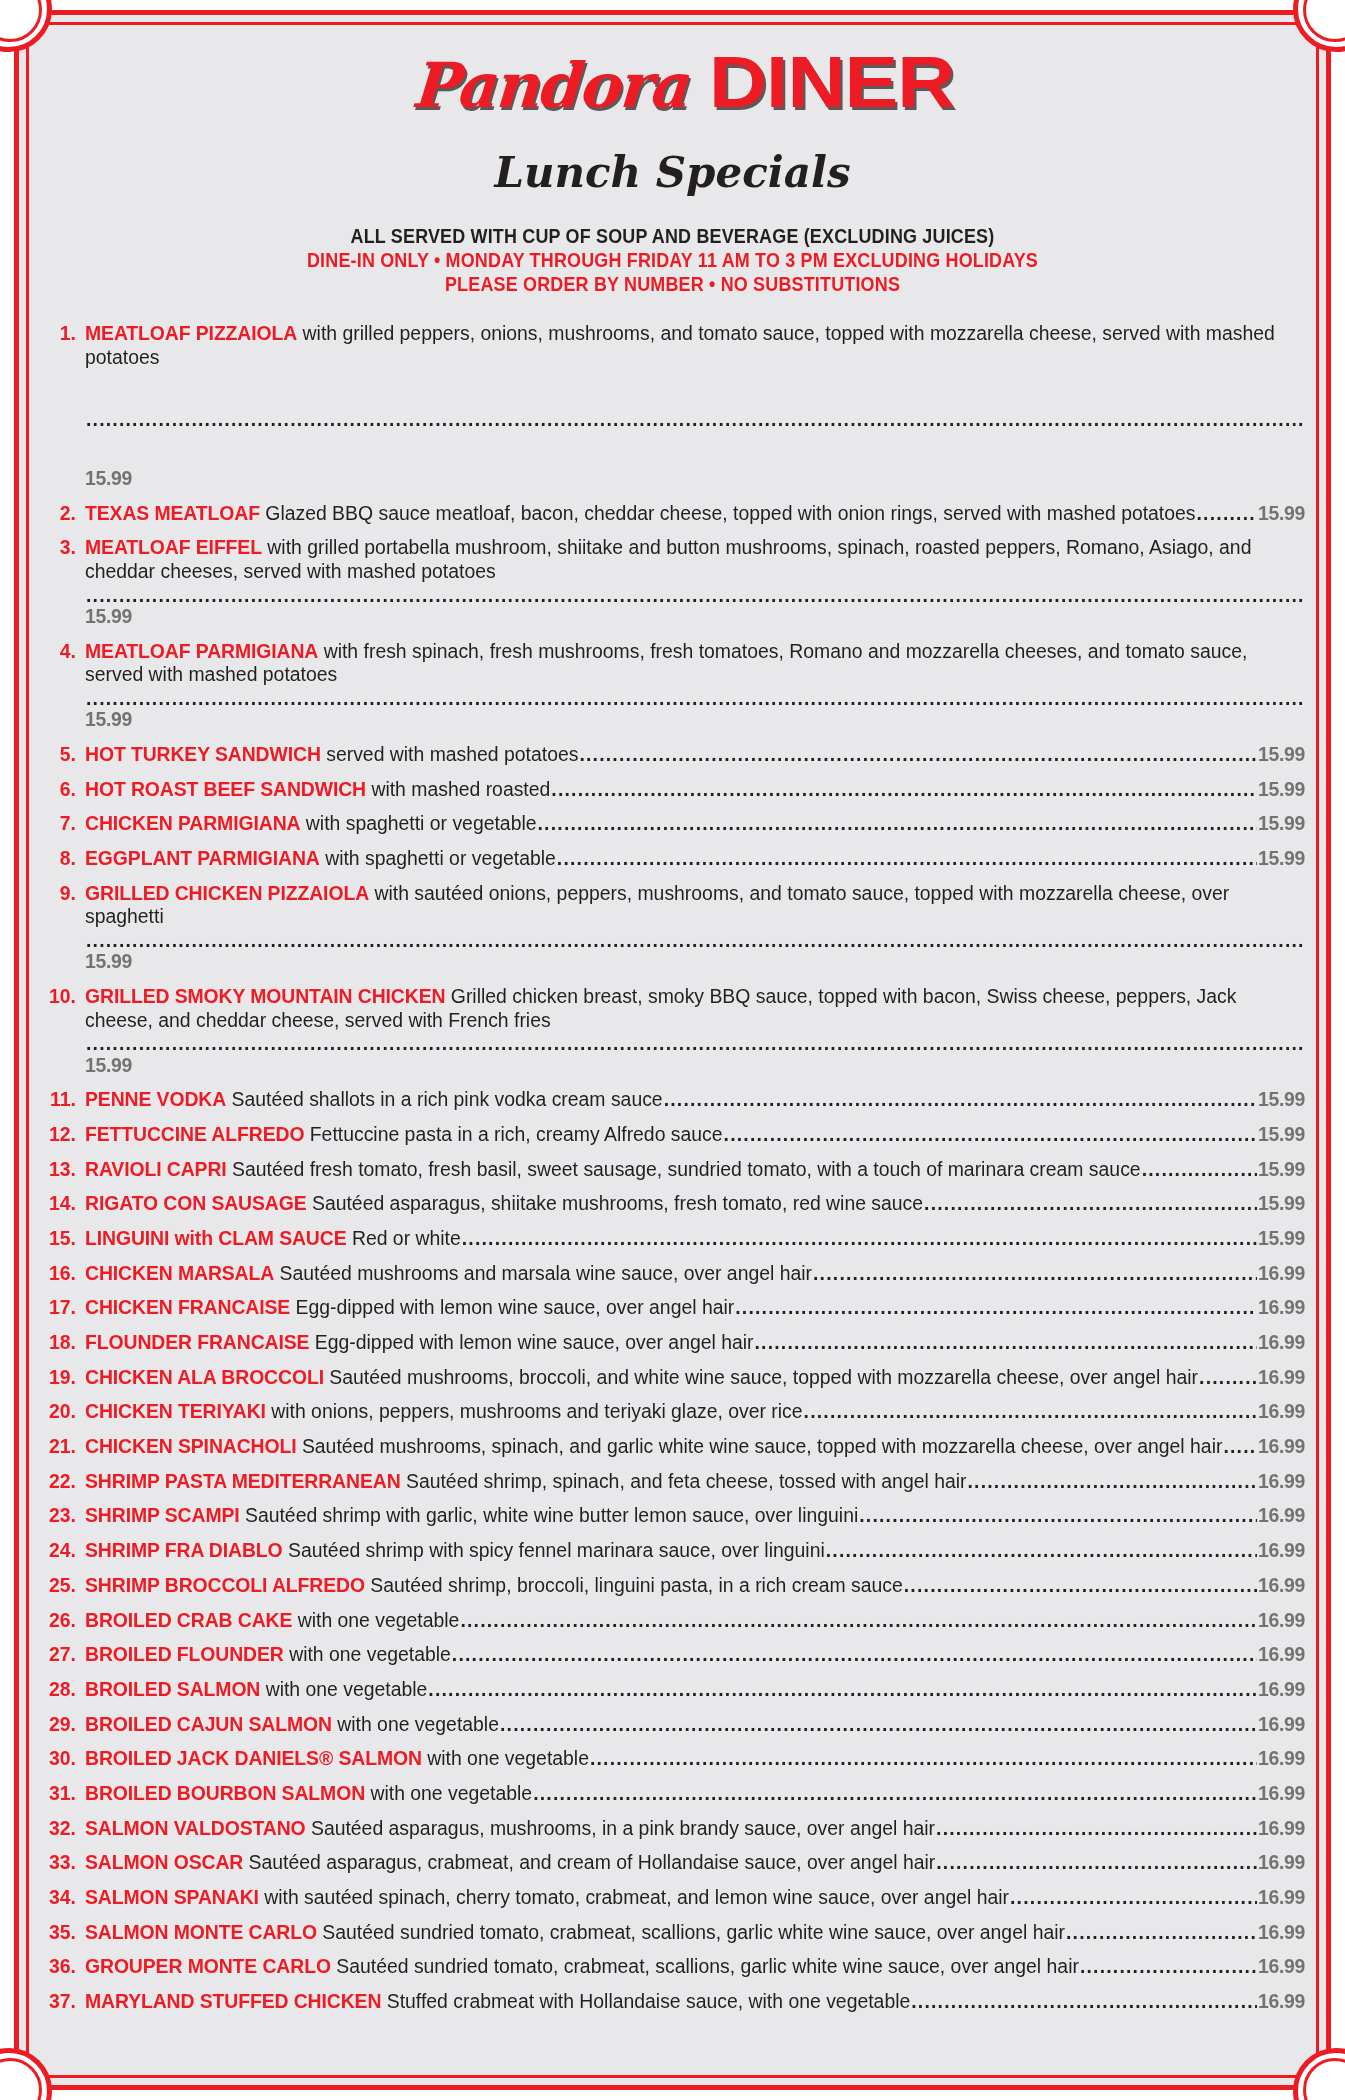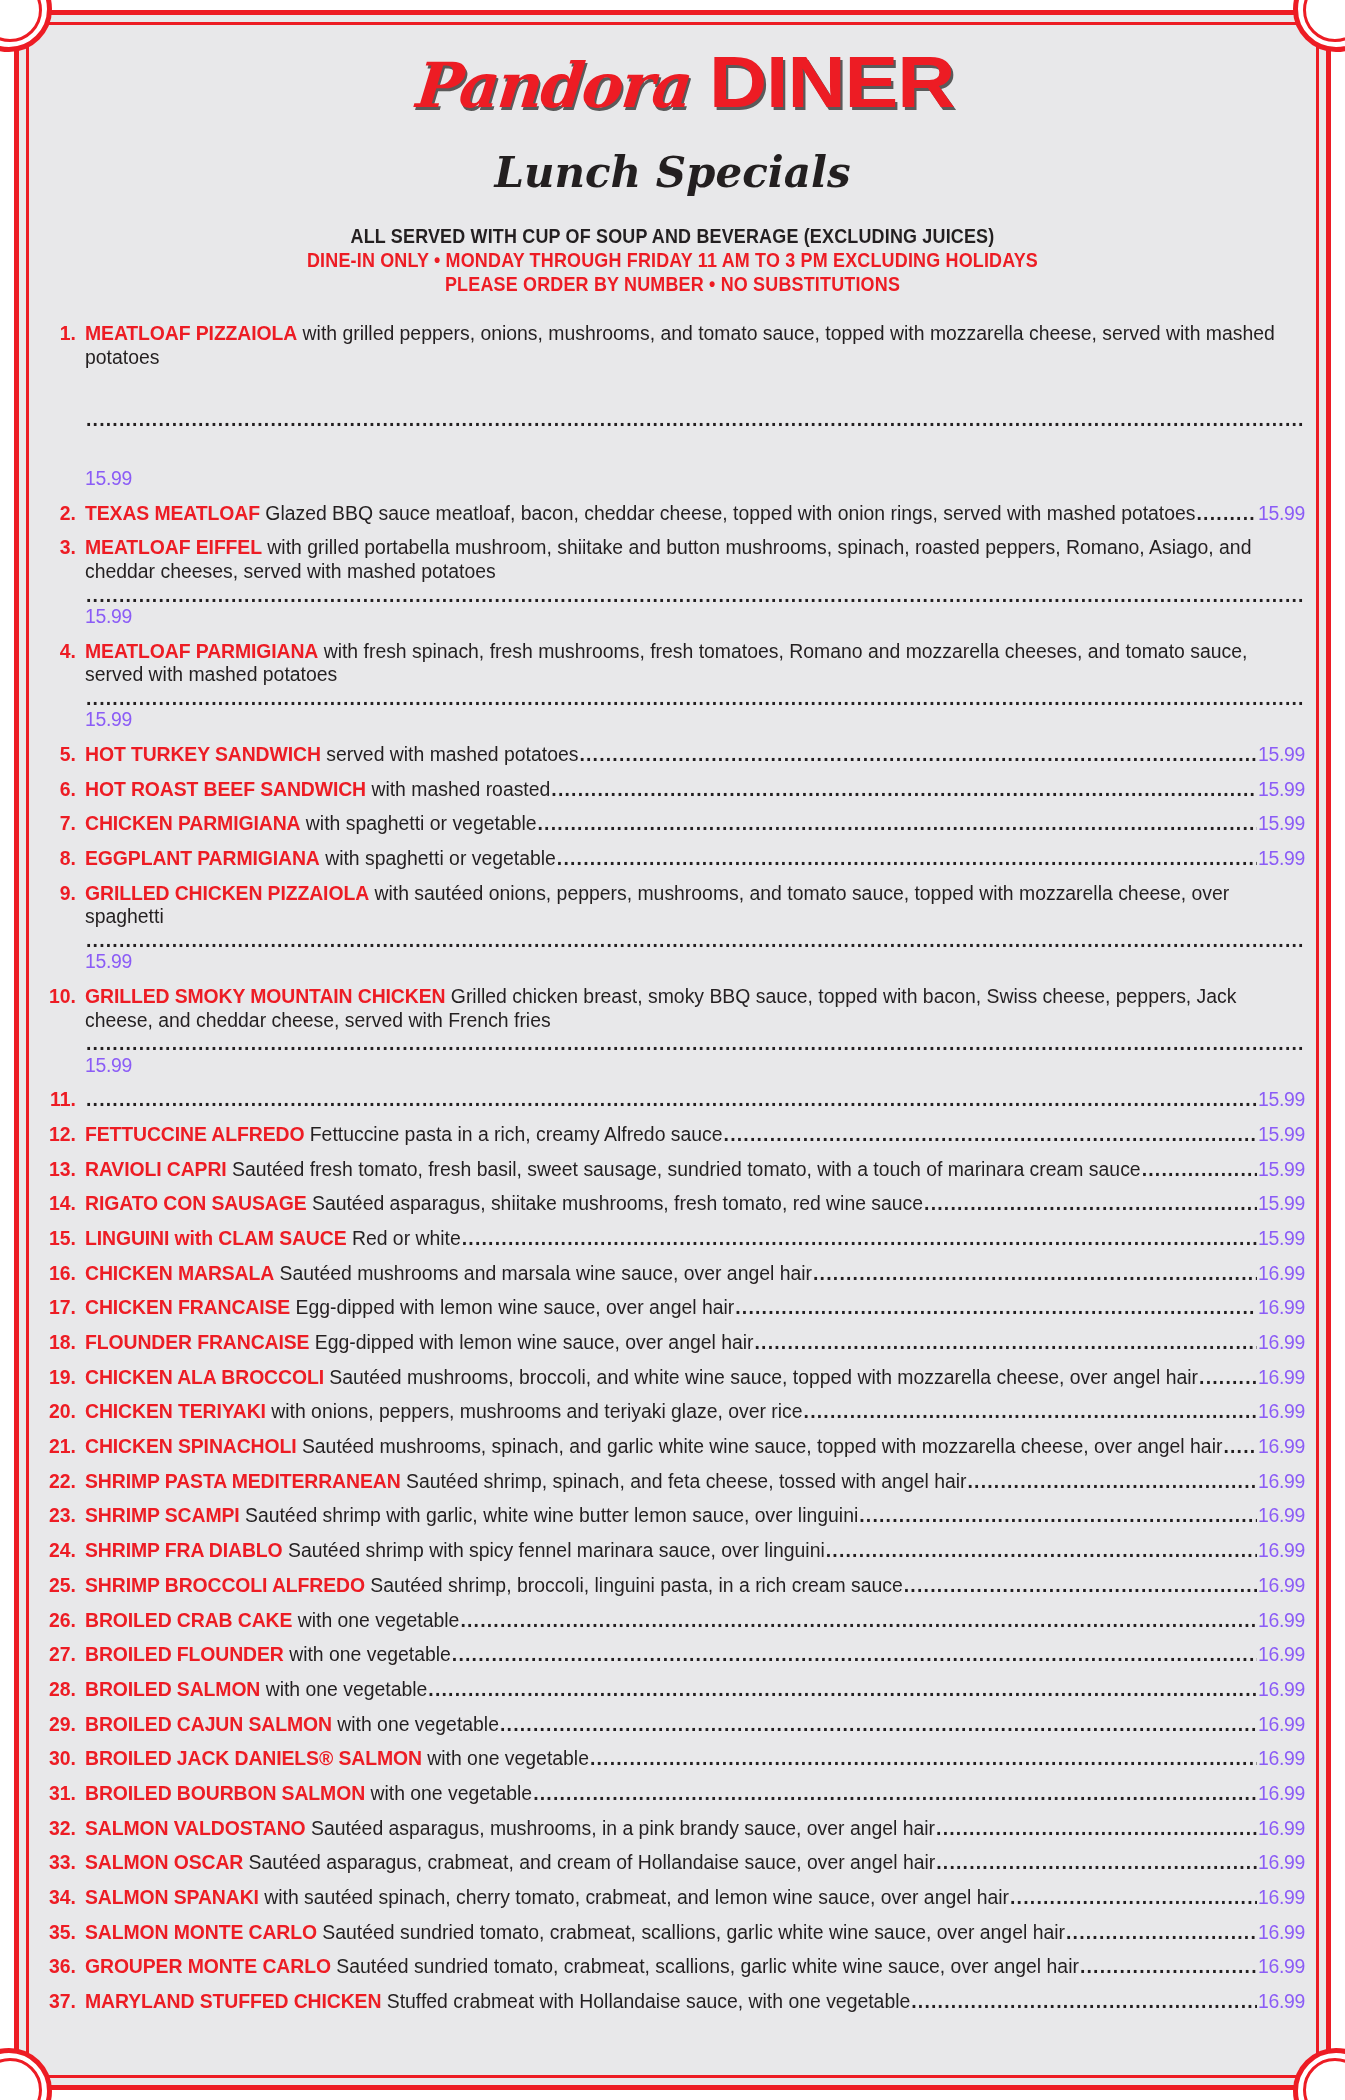--- a/index.html
+++ b/index.html
@@ -207,22 +207,22 @@
     overflow: hidden;
     white-space: nowrap;
     font-weight: bold;
     letter-spacing: 1.2px;
     color: #231f20;
     margin: 0 1px;
     height: 1.1em;
   }
   .price {
     flex: 0 0 auto;
-    font-weight: normal;
-    color: #8b5cf6;
+    font-weight: bold;
+    color: #737373;
     white-space: nowrap;
     letter-spacing: -0.3px;
   }
 </style>
 </head>
 <body>
 
 <div class="menu-board">
   <div class="board-bg"></div>
 
@@ -346,20 +346,21 @@
               <span class="price-text" style="white-space: normal; flex: 1 1 auto; width: 100%;"><span class="item-name">GRILLED SMOKY MOUNTAIN CHICKEN</span><span class="item-desc"> Grilled chicken breast, smoky BBQ sauce, topped with bacon, Swiss cheese, peppers, Jack cheese, and cheddar cheese, served with French fries</span></span>
               <span class="leader" style="flex: 1 1 auto;">........................................................................................................................................................................................................</span>
               <span class="price">15.99</span>
             </div>
           </div>
         </div>
         <div class="menu-item">
           <div class="item-num">11.</div>
           <div class="item-body">
             <div class="price-row">
+              <span class="price-text"><span class="item-name">PENNE VODKA</span><span class="item-desc"> Sautéed shallots in a rich pink vodka cream sauce</span></span>
               <span class="leader">........................................................................................................................................................................................................</span>
               <span class="price">15.99</span>
             </div>
           </div>
         </div>
         <div class="menu-item">
           <div class="item-num">12.</div>
           <div class="item-body">
             <div class="price-row">
               <span class="price-text"><span class="item-name">FETTUCCINE ALFREDO</span><span class="item-desc"> Fettuccine pasta in a rich, creamy Alfredo sauce</span></span>

